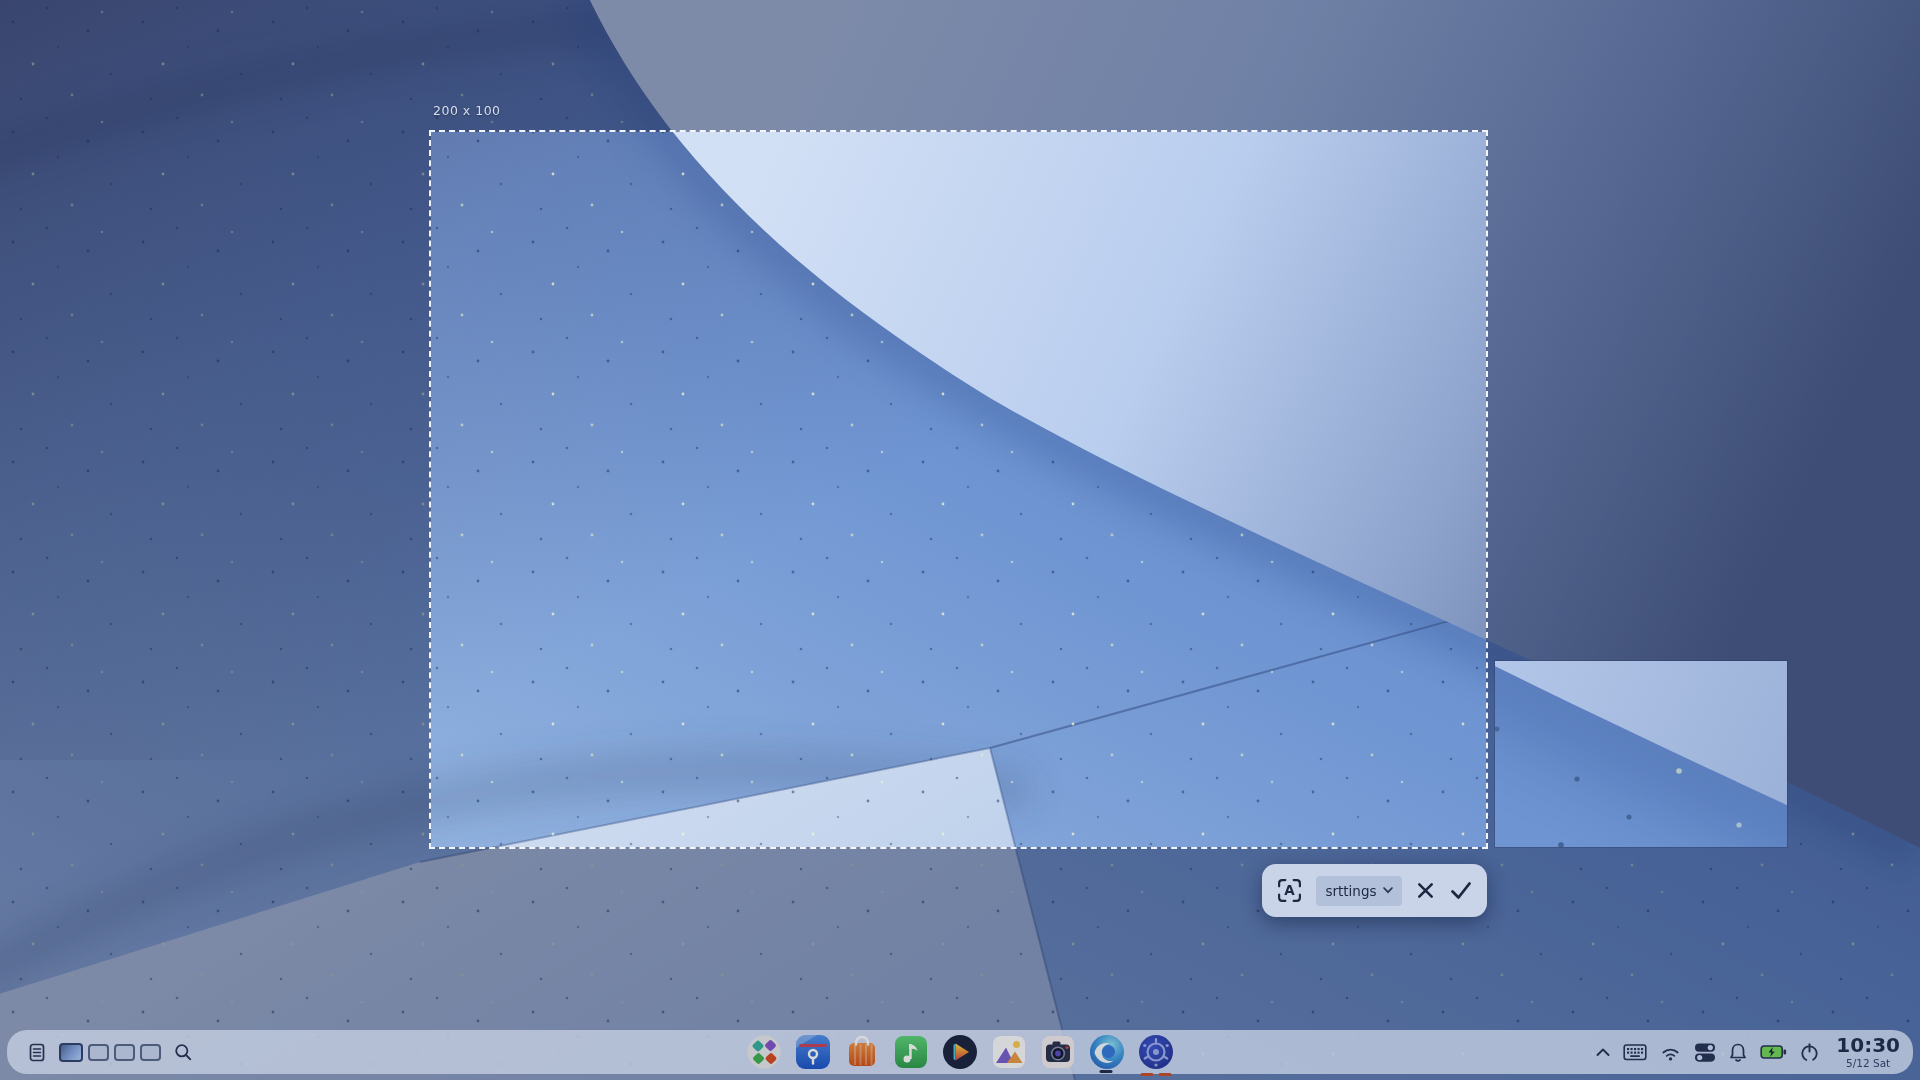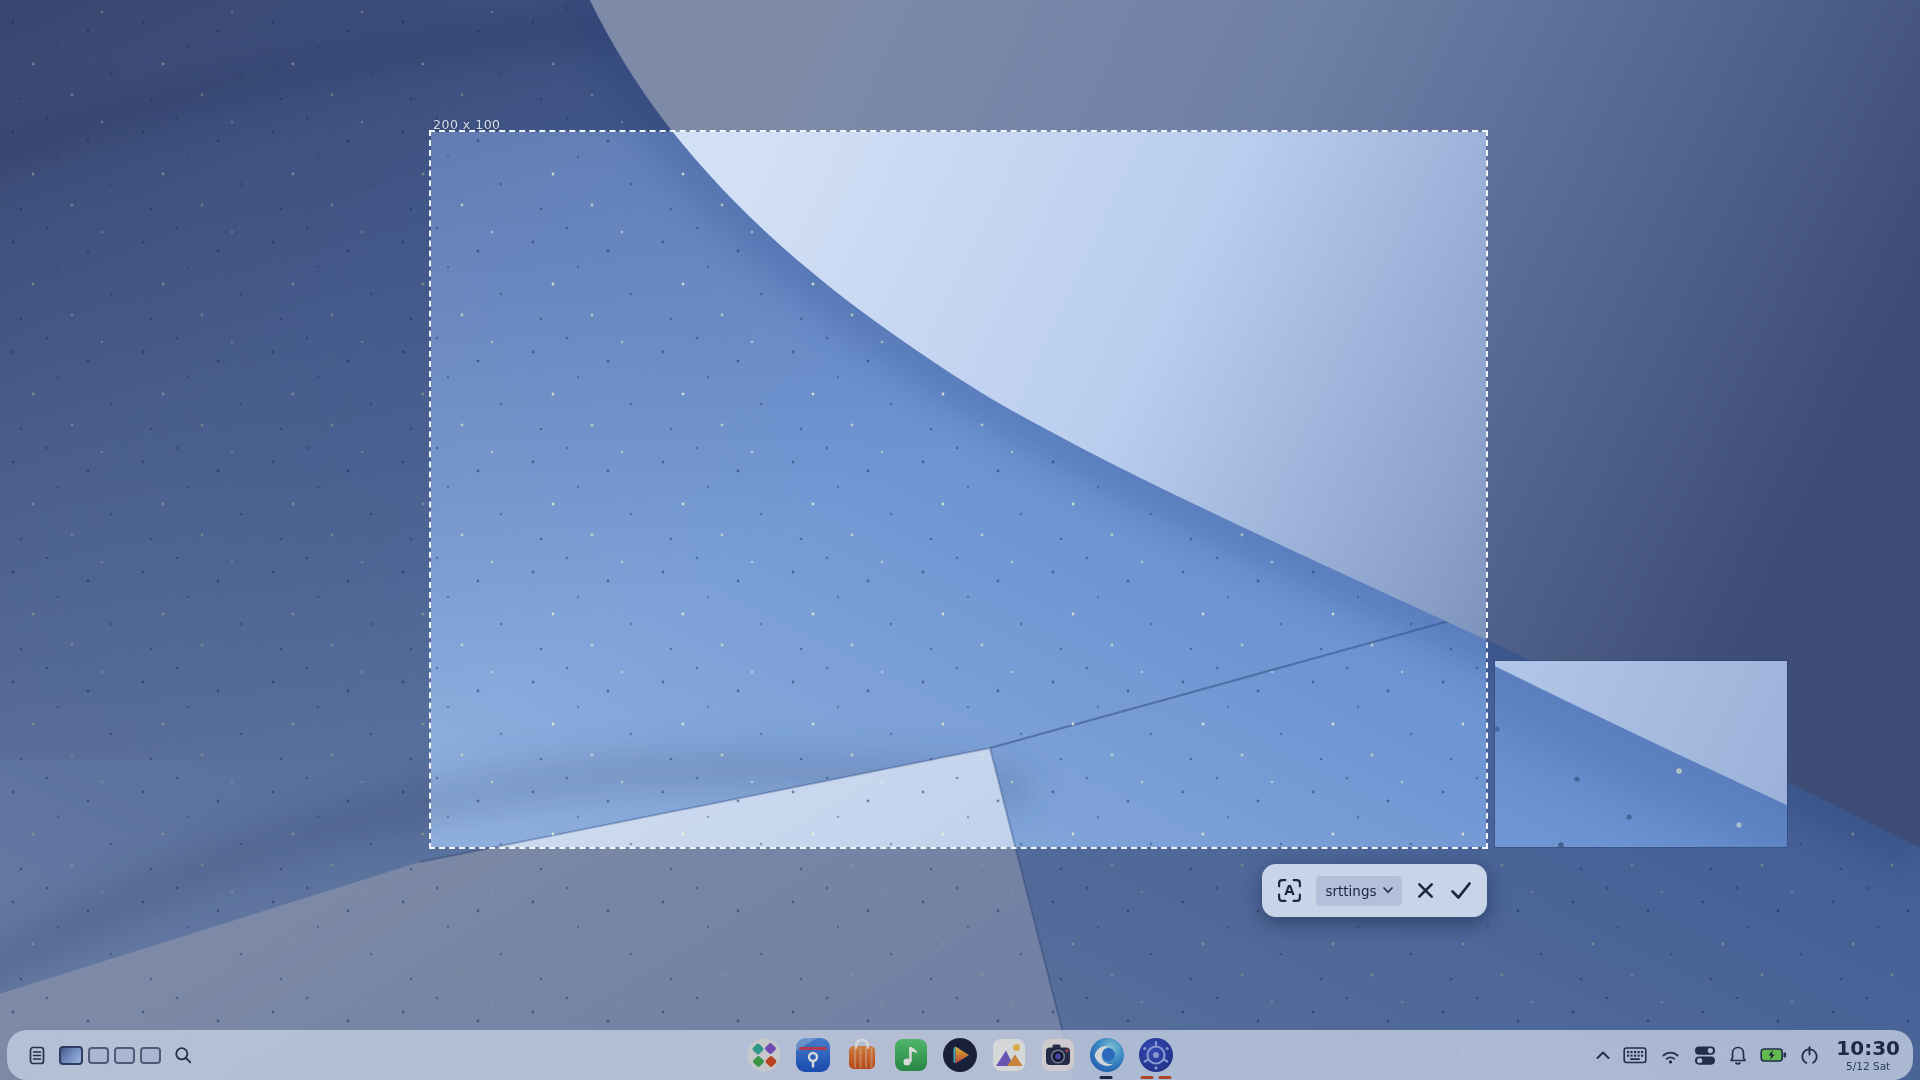--- a/index.html
+++ b/index.html
@@ -8,38 +8,38 @@
 
   
   .wp{position:absolute;left:0;top:0;width:1920px;height:1080px;display:block;}
   .dim-overlay{position:absolute;inset:0;background:rgba(22,36,78,0.45);}
 
   
   .selection-window{position:absolute;left:431px;top:132px;width:1055px;height:715px;overflow:hidden;}
   .selection-window .wp{left:-431px;top:-132px;}
   .selection-border{position:absolute;left:429px;top:130px;width:1059px;height:719px;
     border:2px dashed rgba(250,252,255,0.95);box-sizing:border-box;pointer-events:none;}
-  .size-label{position:absolute;left:433px;top:117px;font-size:12.5px;letter-spacing:0.5px;
+  .size-label{position:absolute;left:433px;top:103px;font-size:12.5px;letter-spacing:0.5px;
     color:rgba(228,234,244,0.92);text-shadow:0 1px 2px rgba(10,18,40,0.5);}
 
   
   .magnifier{position:absolute;left:1495px;top:661px;width:292px;height:186px;overflow:hidden;
     box-shadow:0 0 0 1px rgba(30,45,85,0.25);}
   .magnifier .wp{transform:translate(-2300px,-960px) scale(2);transform-origin:0 0;}
 
   
   .snip-toolbar{position:absolute;left:1262px;top:864px;width:225px;height:53px;border-radius:14px;
     background:rgba(206,216,234,0.97);box-shadow:0 6px 20px rgba(12,22,52,0.45);
     display:flex;align-items:center;justify-content:center;gap:13px;}
   .tb-btn{display:flex;align-items:center;justify-content:center;cursor:pointer;border-radius:6px;}
   .dropdown{height:30px;padding:0 9px;border-radius:4px;background:#b2c0d9;display:flex;align-items:center;gap:6px;cursor:pointer;}
   .dropdown .dd-label{font-size:13.5px;color:#1d2840;}
 
   
-  .taskbar{position:absolute;left:7px;top:1030px;width:1906px;height:50px;border-radius:20px;
+  .taskbar{position:absolute;left:7px;top:1030px;width:1906px;height:44px;border-radius:20px;
     background:rgba(197,208,227,0.78);}
   .tb-left{position:absolute;left:20px;top:0;height:100%;display:flex;align-items:center;gap:12px;}
   .ws-group{display:flex;align-items:center;gap:5px;}
   .ws{box-sizing:border-box;border-radius:4px;cursor:pointer;}
   .ws.active{width:24px;height:19px;border:2px solid #2c3b60;
     background:linear-gradient(128deg,#4a5a86 0%,#6d89bd 45%,#9db6dd 100%);}
   .ws.empty{width:21px;height:17px;border:2px solid rgba(45,60,95,0.75);background:rgba(130,146,180,0.18);}
   .dock-center{position:absolute;left:50%;top:50%;transform:translate(-50%,-50%);
     display:flex;align-items:center;gap:9px;filter:brightness(0.85) saturate(0.92);}
   .dock-icon{position:relative;width:40px;height:40px;cursor:pointer;}

